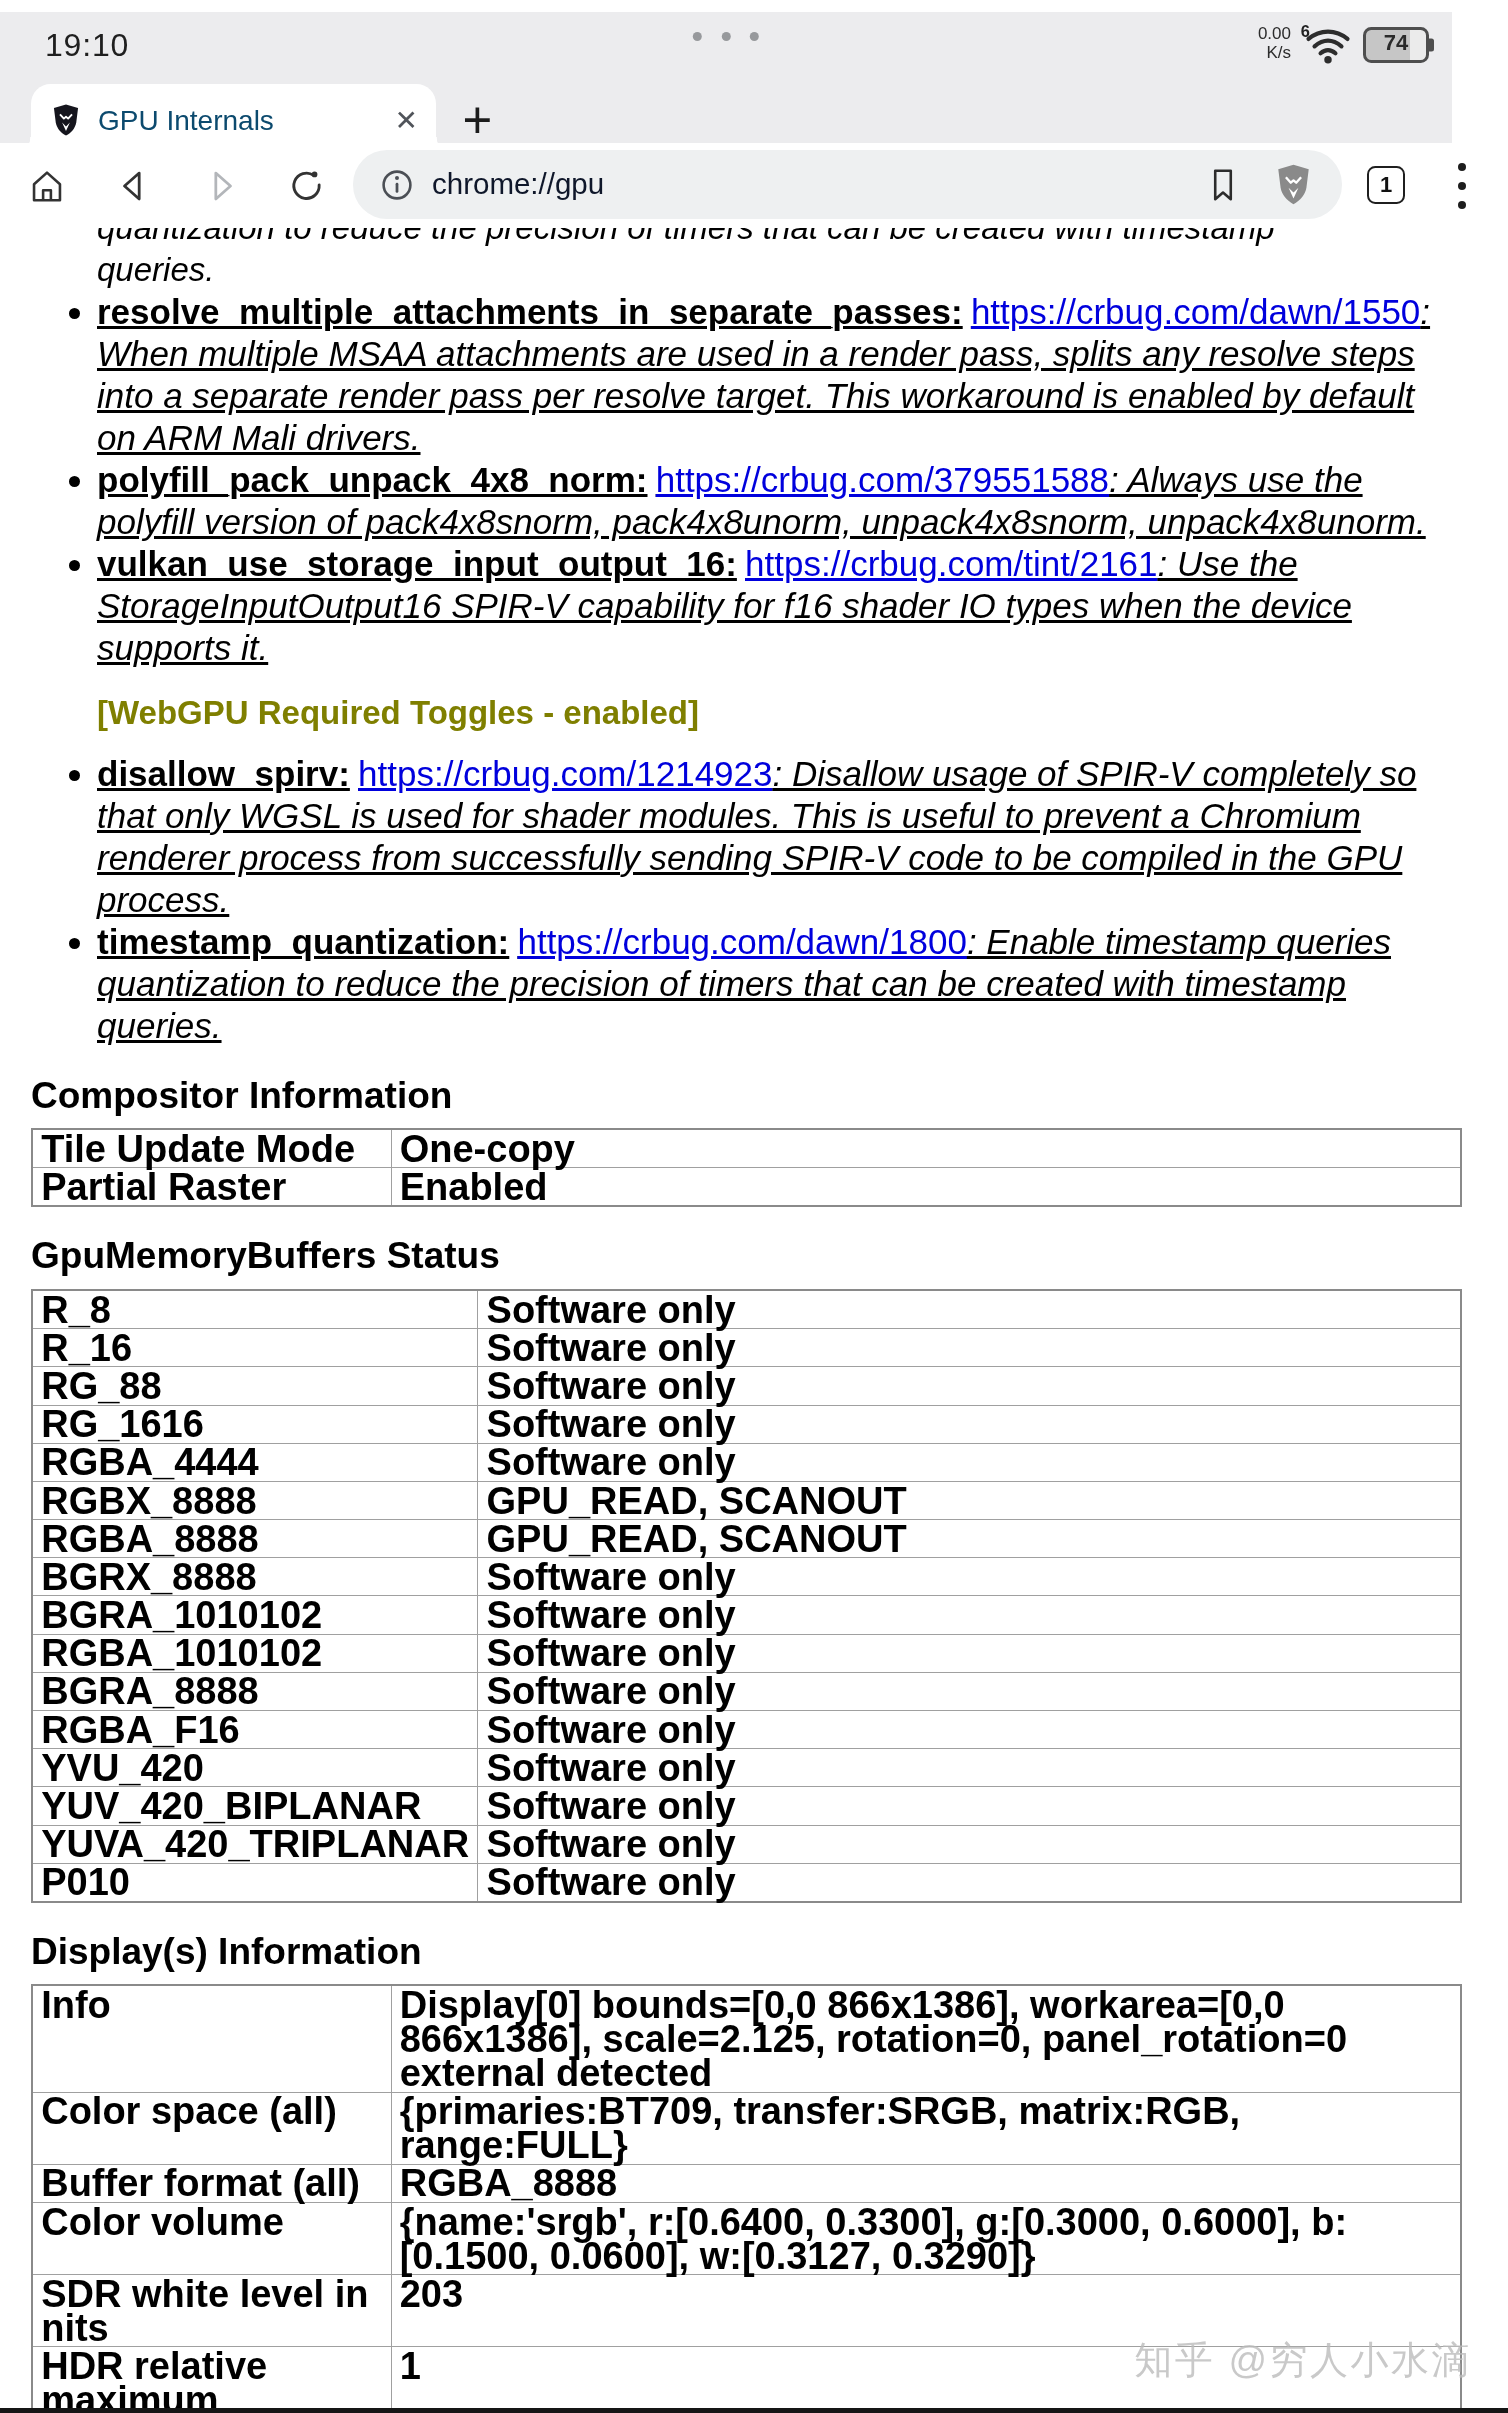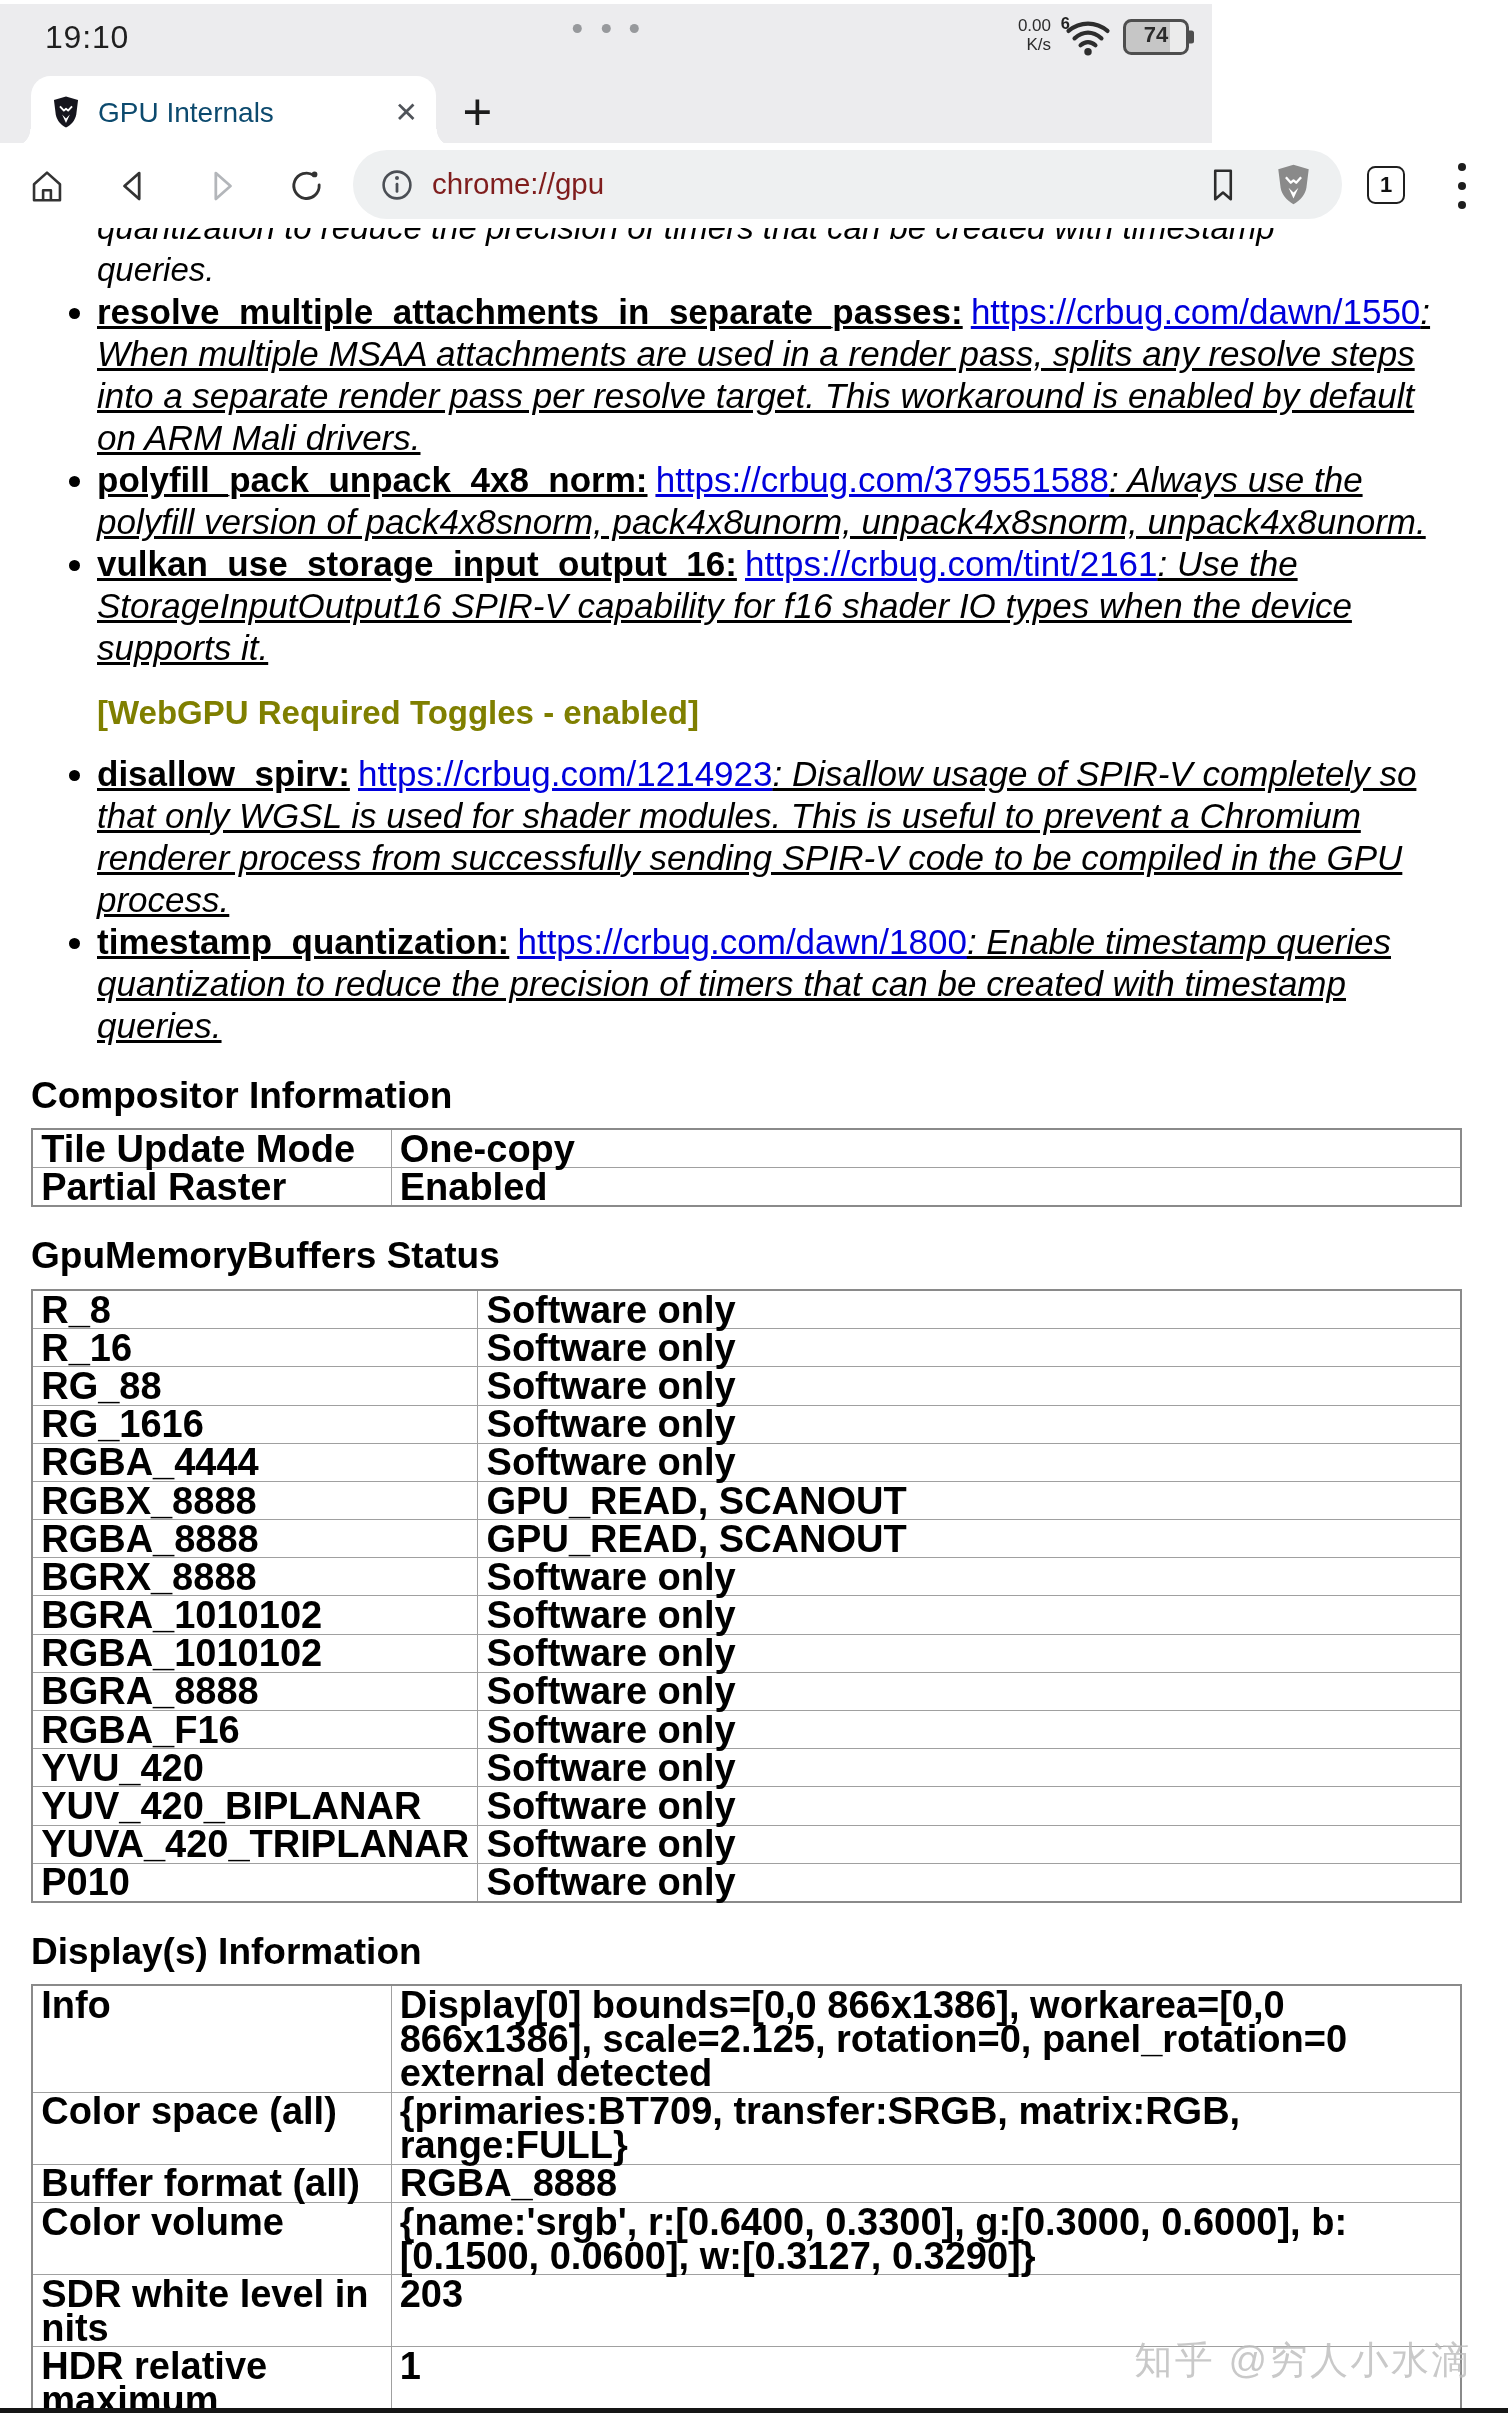--- a/index.html
+++ b/index.html
@@ -2,21 +2,21 @@
 <html style="font-size:13px"><head>
 <meta charset="utf-8">
 <style>
   * { margin:0; padding:0; box-sizing:border-box; }
   html,body { width:1508px; height:2413px; }
   body {
     position:relative; background:#ffffff; overflow:hidden;
     font-family:"Liberation Sans", sans-serif; color:#000;
   }
   
-  .topband { position:absolute; top:4px; left:0; width:1212px; height:143px; background:#ececee; }
+  .topband { position:absolute; top:12px; left:0; width:1452px; height:143px; background:#ececee; }
   .statusbar { position:absolute; top:0; left:0; width:100%; height:70px; }
   .clock { position:absolute; left:45px; top:14.8px; font-size:32px; color:#1f1f1f; letter-spacing:0.8px; }
   .camdots { position:absolute; left:50%; top:19.7px; transform:translateX(-50%); display:flex; gap:19.7px; }
   .camdots i { width:9px; height:9px; border-radius:50%; background:#97999c; display:block; }
   .sright { position:absolute; right:0; top:0; height:70px; }
   .netspeed { position:absolute; right:161px; top:12.3px; text-align:right; font-size:17px; line-height:19px; color:#2c2c2c; }
   .wifi { position:absolute; right:100px; top:13px; width:48px; height:39px; }
   .wifi .std { position:absolute; left:-3.3px; top:-3.3px; font-size:16.4px; font-weight:700; color:#222; }
   .battery { position:absolute; right:23px; top:14.8px; width:66px; height:36px; border:3.3px solid #4e4e4e; border-radius:8.2px;
     background:linear-gradient(to right,#c6c6c6 0 74%,#ebebeb 74%); display:flex; align-items:flex-start; justify-content:center;
@@ -32,21 +32,21 @@
   .tabtitle { position:absolute; left:67px; top:21px; font-size:28px; color:#0c4a6e; white-space:nowrap; }
   .tabclose { position:absolute; right:18px; top:19.7px; font-size:28px; color:#50545a; line-height:33px; }
   .newtab { position:absolute; left:453px; top:75px; width:49px; height:66px; font-size:51px; font-weight:300; color:#1c1c1c;
     display:flex; align-items:center; justify-content:center; }
   
   .toolbar { position:absolute; top:143px; left:0; width:1508px; height:84px; background:#fff; }
   .tbicon { position:absolute; top:24px; width:38px; height:38px; }
   .i-home { left:28px; } .i-back { left:115px; } .i-fwd { left:202px; } .i-reload { left:287px; }
   .urlbar { position:absolute; left:353px; top:7.4px; width:989px; height:69px; background:#eef0f1; border-radius:34px; }
   .i-info { position:absolute; left:24.6px; top:15.6px; width:38px; height:38px; }
-  .urltext { position:absolute; left:79px; top:17px; font-size:29.5px; color:#7f1d1d; white-space:nowrap; }
+  .urltext { position:absolute; left:79px; top:17px; font-size:29.5px; color:#0f172a; white-space:nowrap; }
   .i-bookmark { position:absolute; left:851px; top:15.6px; width:38px; height:38px; }
   .i-shield { position:absolute; left:920px; top:13px; width:41px; height:43px; }
   .tabcount { position:absolute; left:1367px; top:23px; width:38px; height:38px; border:2.9px solid #1f1f1f; border-radius:8.2px;
     display:flex; align-items:center; justify-content:center; font-size:22px; font-weight:700; color:#111; }
   .menudots { position:absolute; left:1458px; top:19.7px; width:9.8px; height:46px; display:flex; flex-direction:column; justify-content:space-between; }
   .menudots i { width:8.2px; height:8.2px; border-radius:50%; background:#1d1d1d; display:block; }
   
   .page { position:absolute; top:228px; left:0; right:0; bottom:4.9px; overflow:hidden; background:#fff; }
   .pagepad { padding:0 46px 0 31px; }
   .iline { font-size:33px; line-height:42px; font-style:italic; color:#000; margin-left:66px; }

